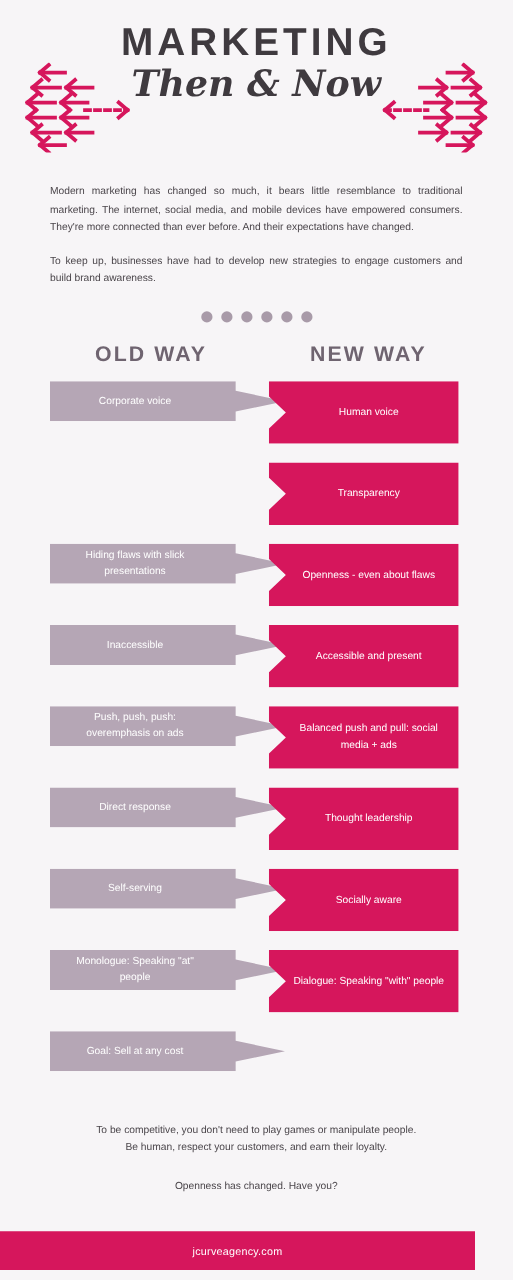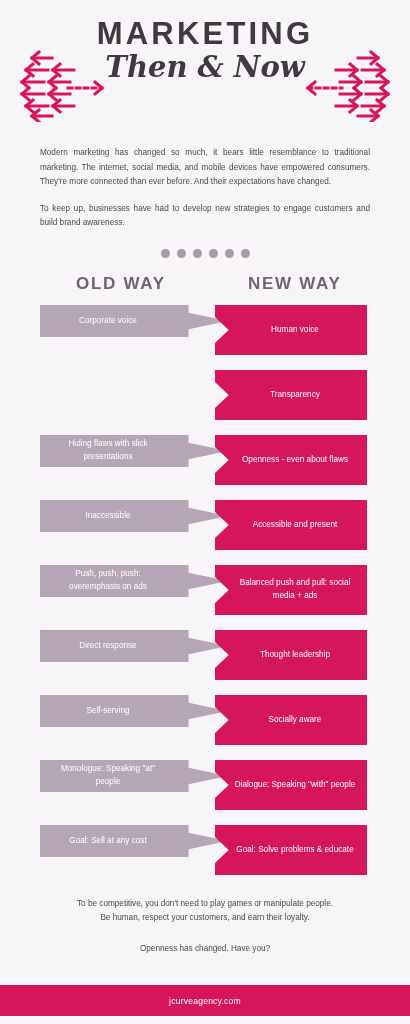--- a/index.html
+++ b/index.html
@@ -176,21 +176,21 @@
     line-height: 1.75;
     color: #4b464b;
   }
   .closing p.second { margin-top: 16px; }
 
   
   .footer {
     position: absolute;
     left: 0;
     bottom: 8px;
-    width: 410px;
+    width: 380px;
     height: 31px;
     background: #d6165c;
     display: flex;
     align-items: center;
     justify-content: center;
   }
   .footer-text {
     color: #ffffff;
     font-size: 8.6px;
     letter-spacing: 0.2px;
@@ -359,23 +359,20 @@
           <span class="cell-text">Monologue: Speaking "at" people</span>
         </div>
         <div class="new-box">
           <span class="cell-text">Dialogue: Speaking "with" people</span>
         </div>
       </div>
       <div class="row">
         <div class="old-arrow">
           <span class="cell-text">Goal: Sell at any cost</span>
         </div>
-        <div class="new-box">
-          <span class="cell-text">Goal: Solve problems &amp; educate</span>
-        </div>
       </div>
     </div>
 
   <div class="closing">
     <p>To be competitive, you don't need to play games or manipulate people.</p>
     <p>Be human, respect your customers, and earn their loyalty.</p>
     <p class="second">Openness has changed. Have you?</p>
   </div>
 
   <div class="footer">

